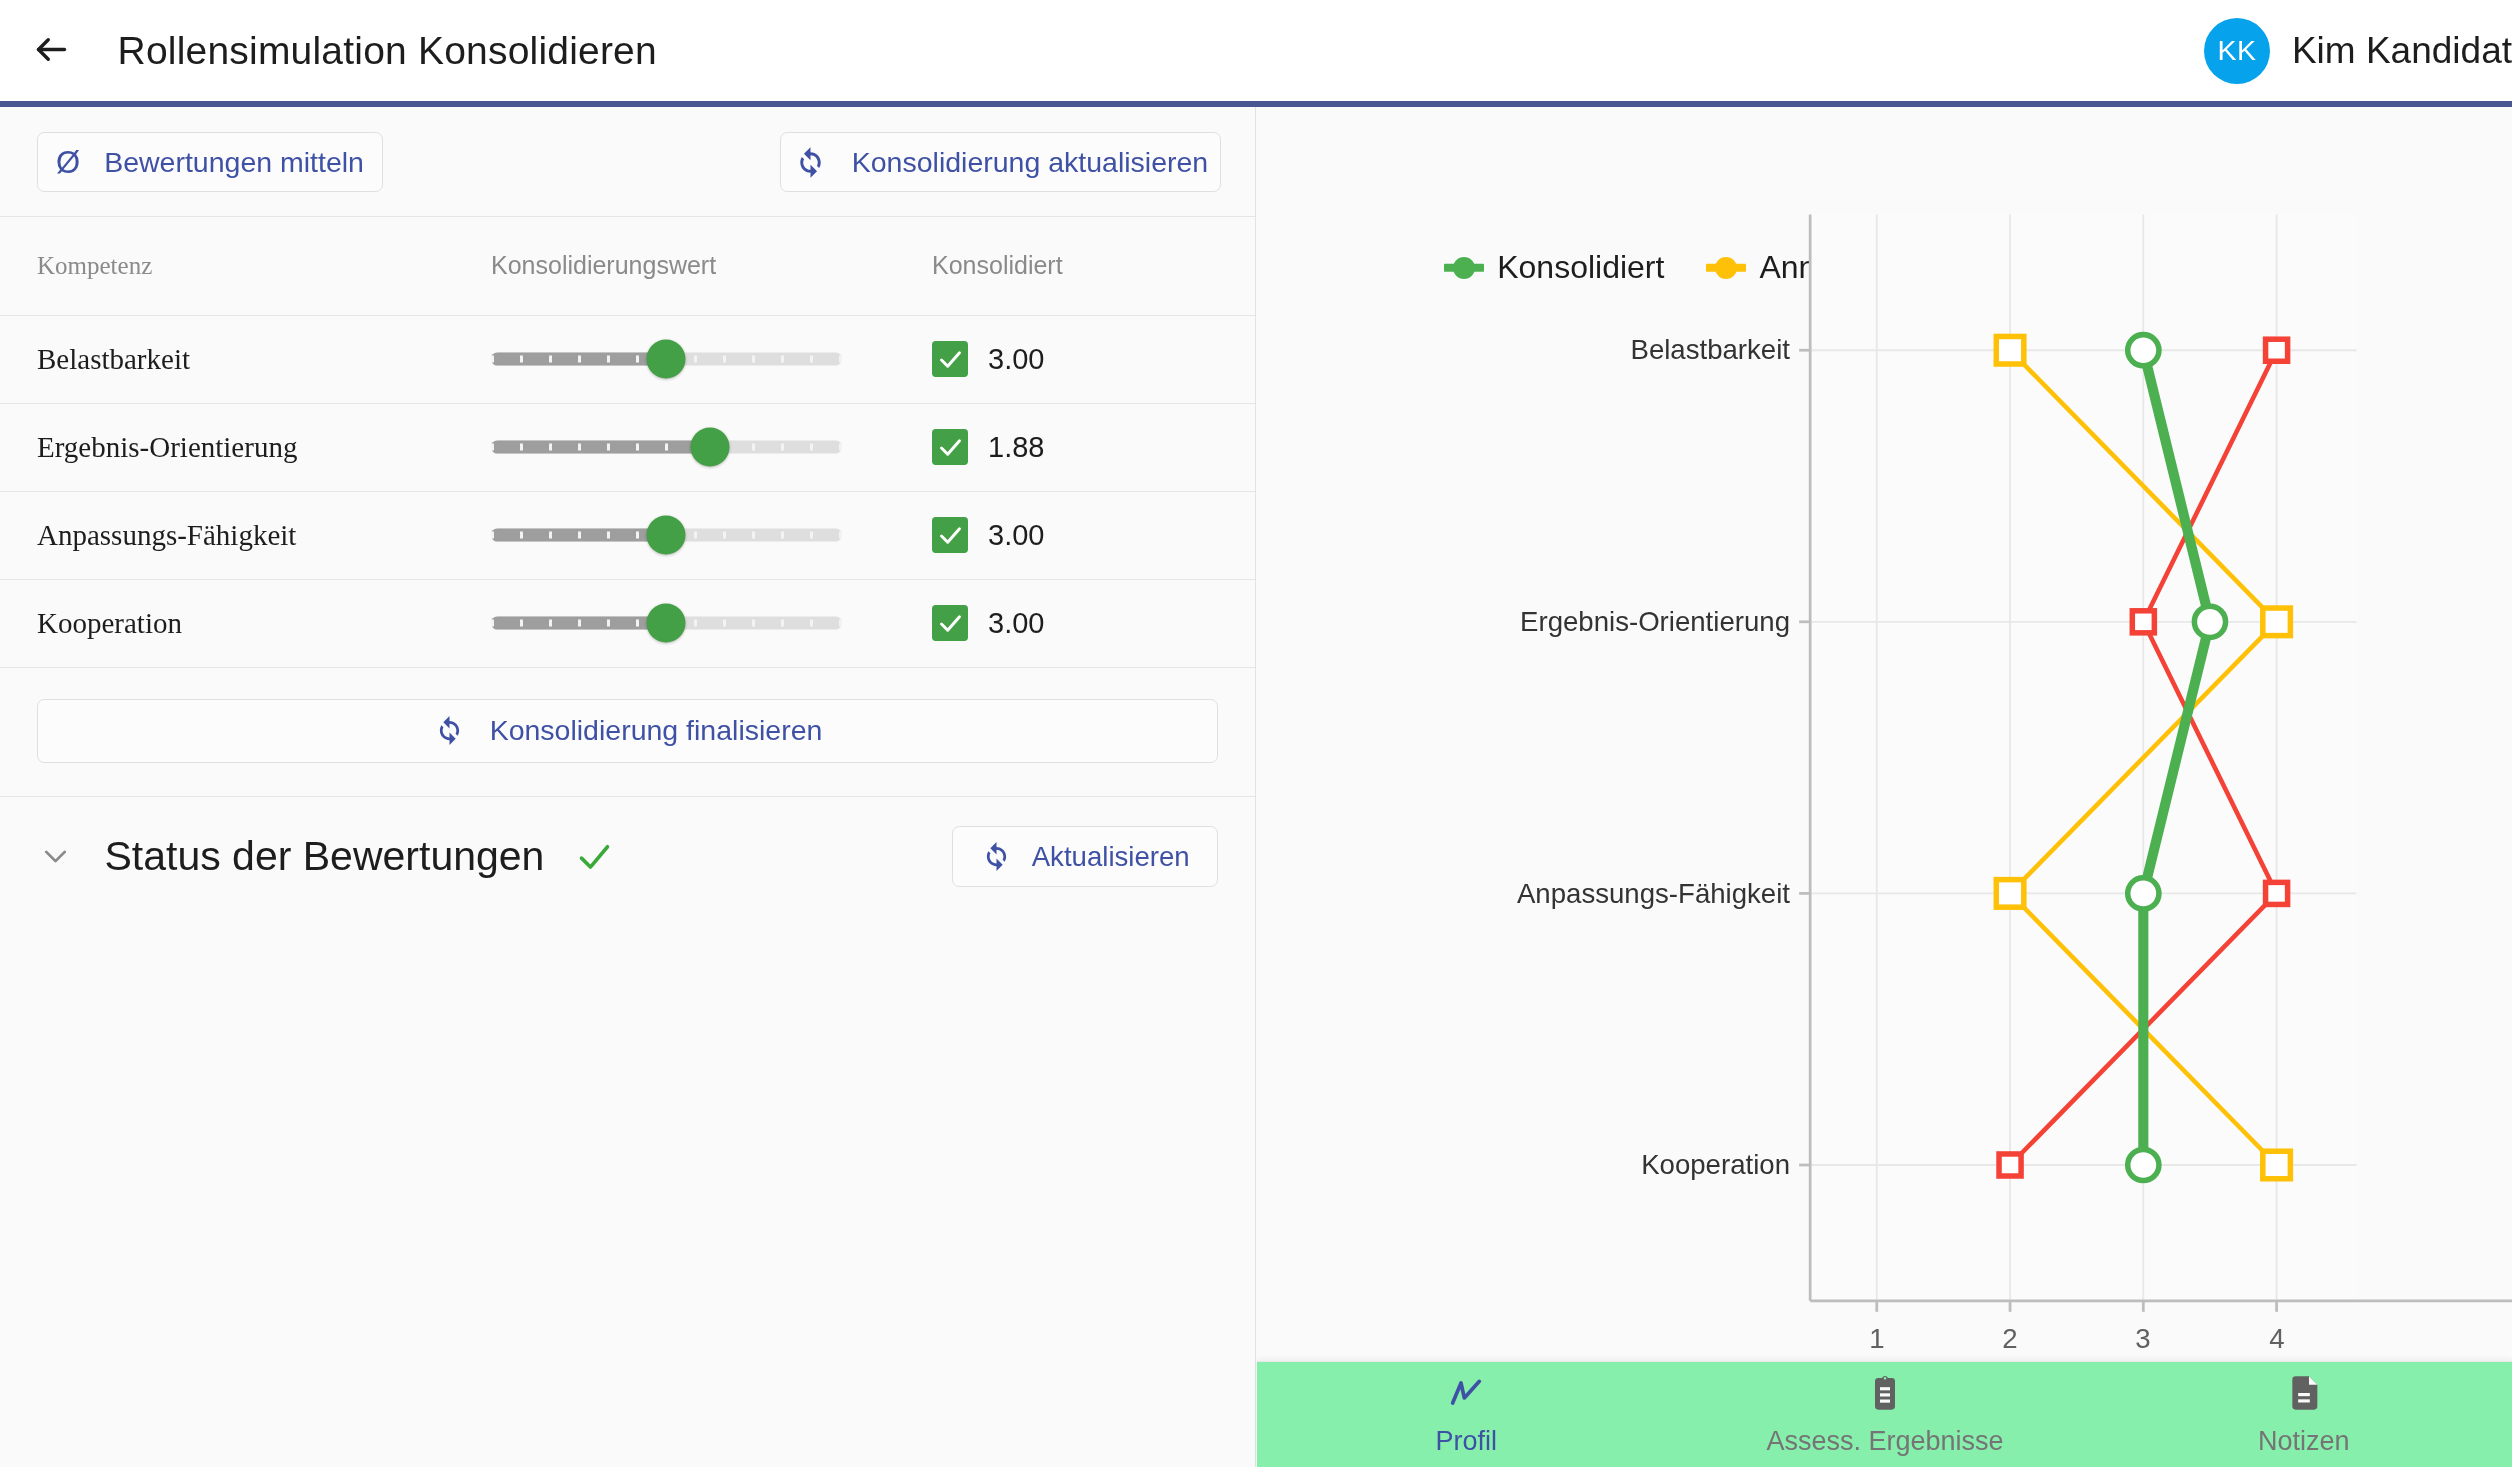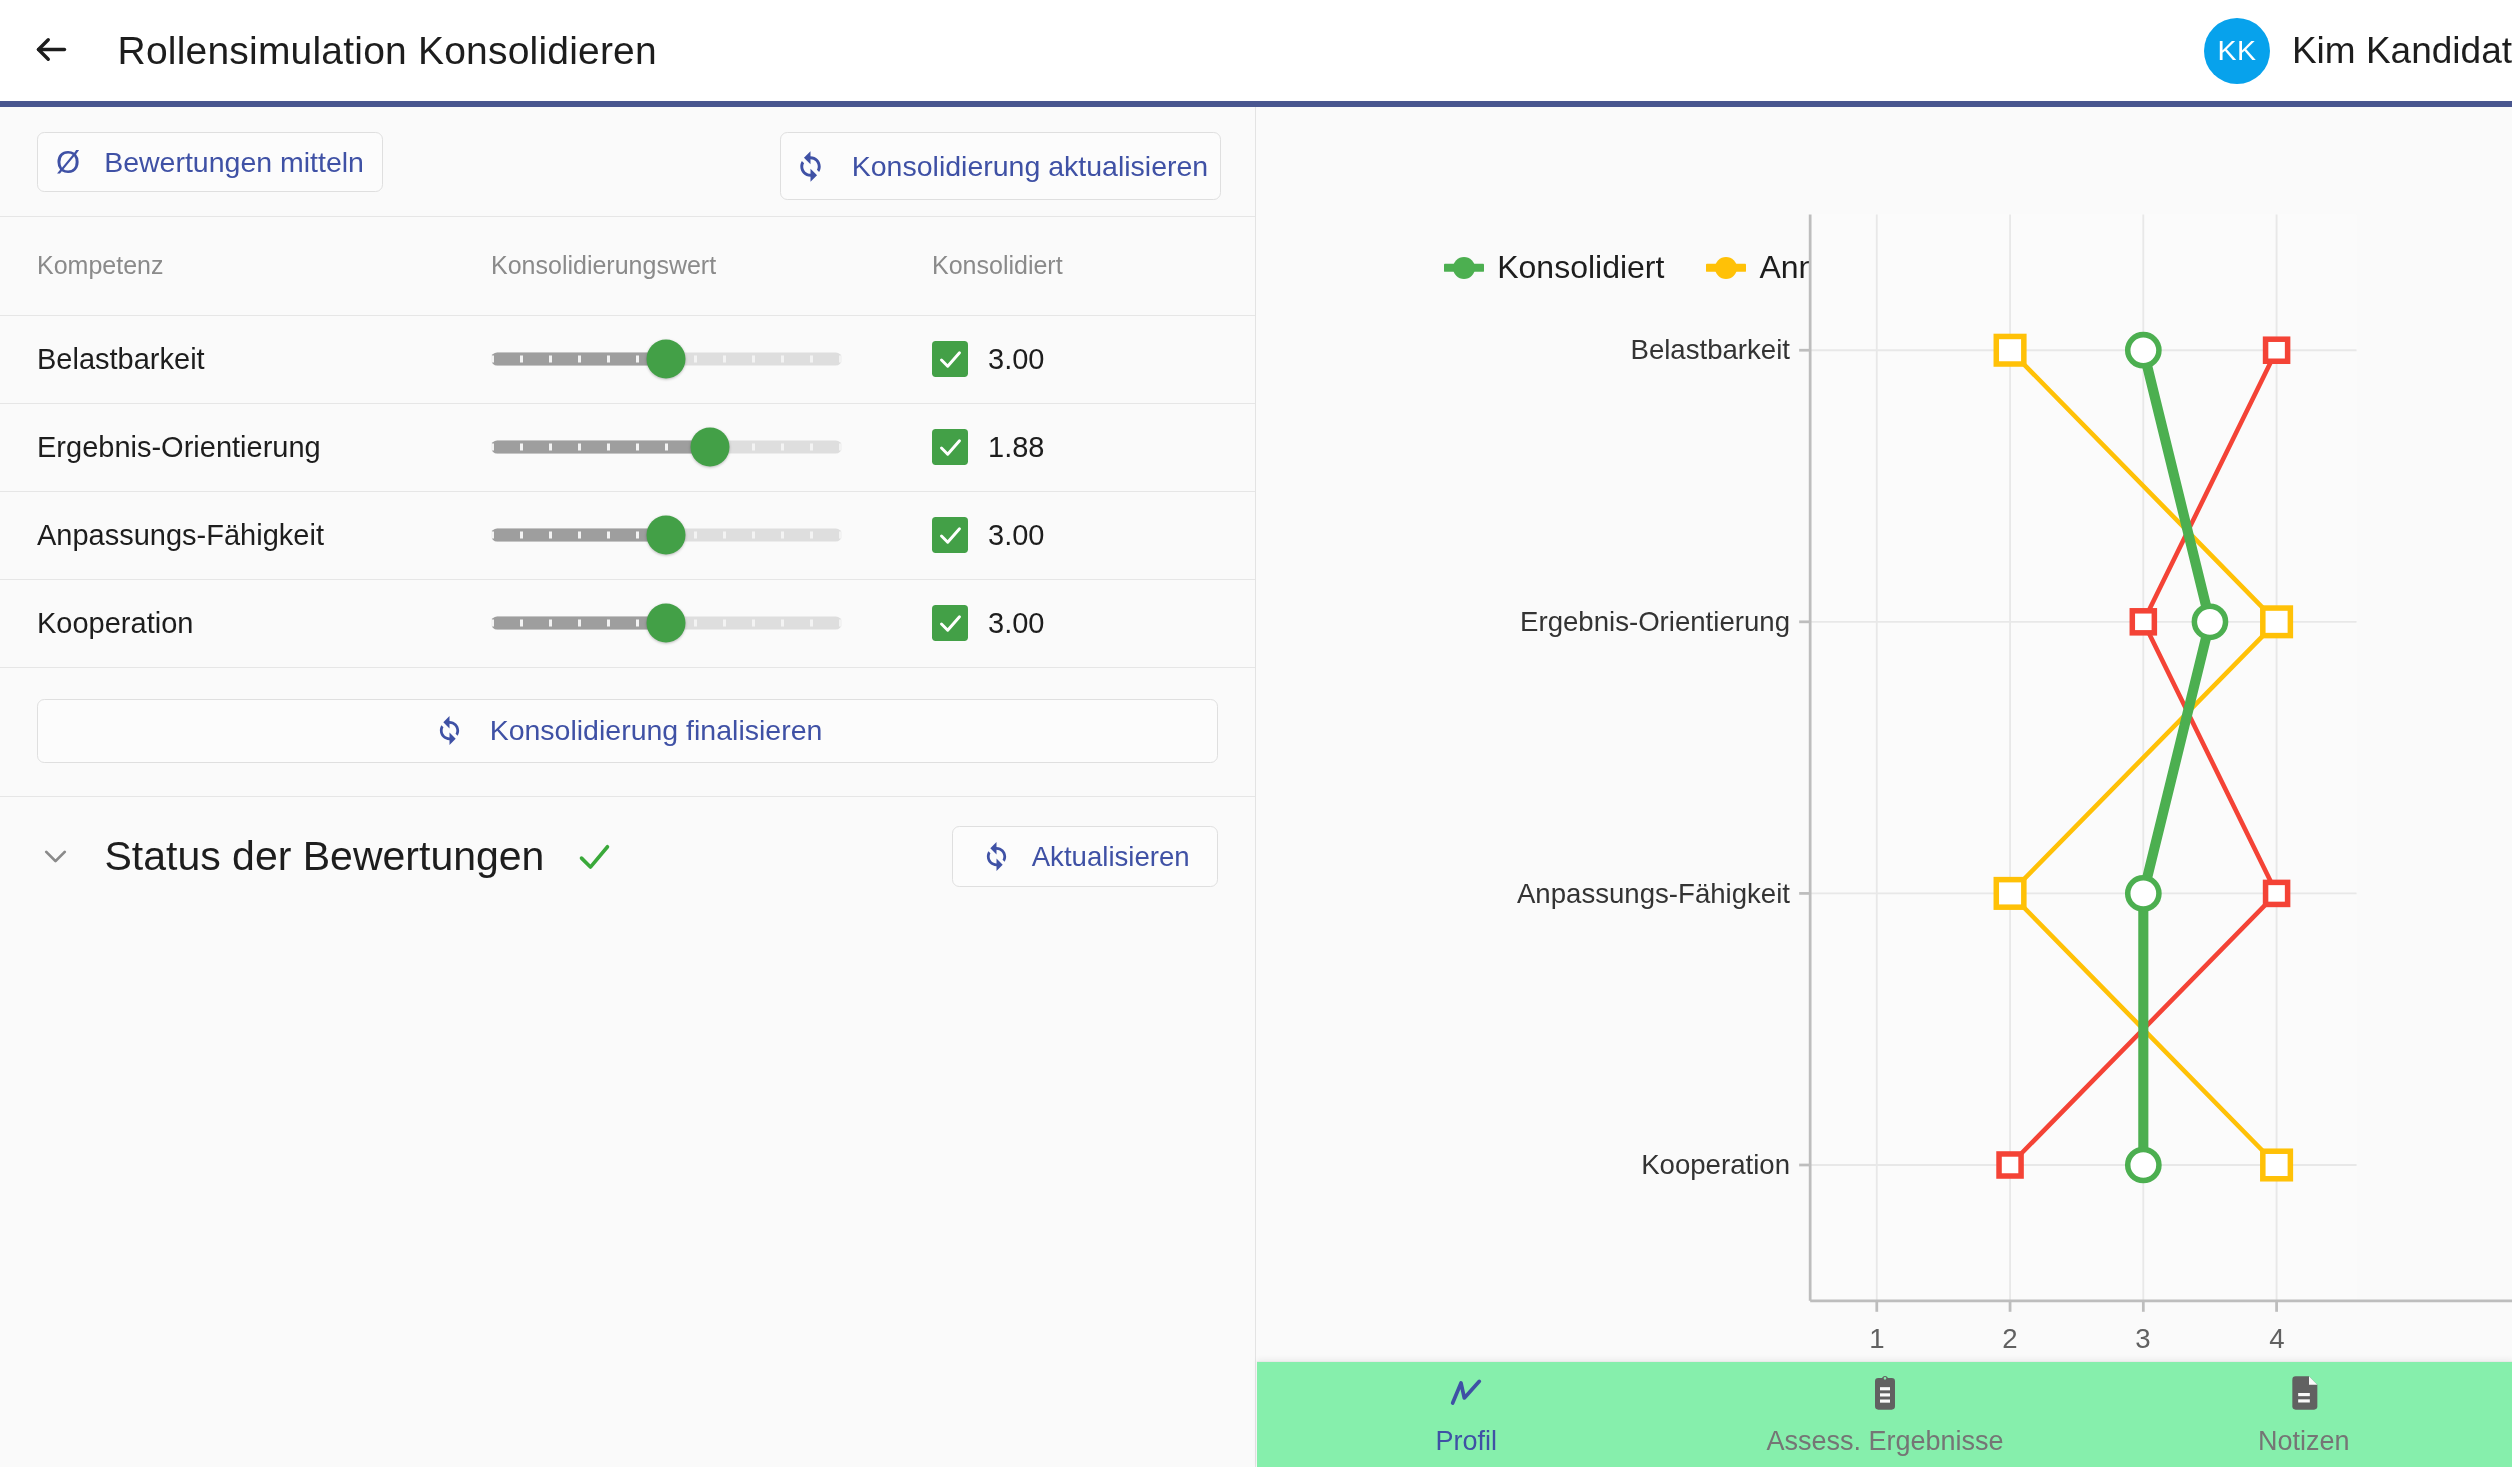--- a/index.html
+++ b/index.html
@@ -53,32 +53,32 @@
   }
   
   .action-row{ position:relative; height:109px; }
   .btn-outline{
     position:absolute; display:flex; align-items:center; justify-content:center;
     gap:24px; background:#fcfcfc; border:0.9px solid #dfdfdf; border-radius:7.3px;
     color:#3f51a5; font-size:28.5px; cursor:pointer; white-space:nowrap;
     font-family:"Liberation Sans", sans-serif;
   }
   #btn-average{ left:37px; top:25px; width:346px; height:60px; }
-  #btn-refresh-consolidation{ left:780px; top:25px; width:441px; height:68px; }
+  #btn-refresh-consolidation{ left:780px; top:25px; width:441px; height:60px; }
   .ico{ display:inline-flex; align-items:center; justify-content:center; }
   .ico svg{ display:block; }
   .avg-glyph{ font-size:31px; color:#3f51a5; line-height:1; }
   .divider{ height:0.9px; background:#e6e6e6; width:100%; }
   
   .tbl{ width:100%; }
   .tbl-head{
     display:flex; align-items:center; height:98px;
     font-size:25px; color:#8a8a8a;
   }
-  .col-a{ width:491px; padding-left:37px; }
+  .col-a{ width:491px; padding-left:37px;font-family:Liberation Serif, serif; }
   .col-b{ width:441px; }
   .col-c{ flex:1; }
   .tbl-row{
     display:flex; align-items:center; height:88px;
     border-top:0.9px solid #e6e6e6; background:#fafafa;
   }
   .comp-name{ font-size:29px; color:#1d1d1d; }
   
   .slider{ position:relative; width:351px; height:55px; display:flex; align-items:center; }
   .track{

